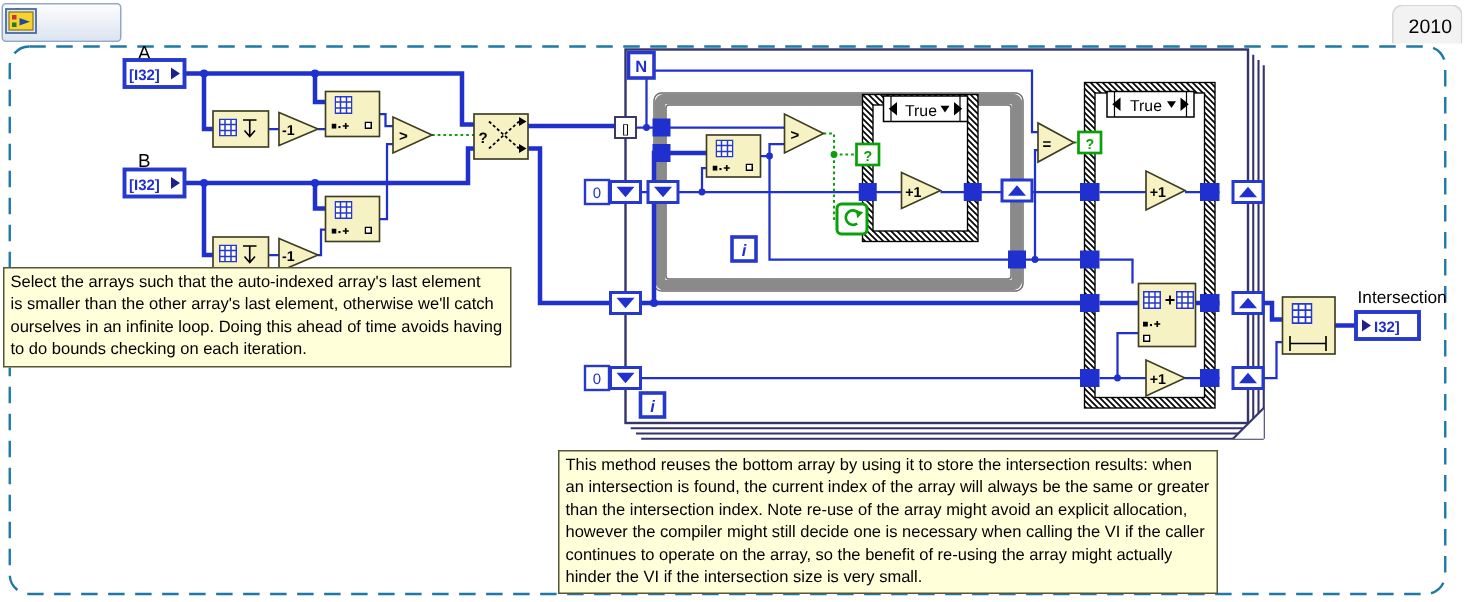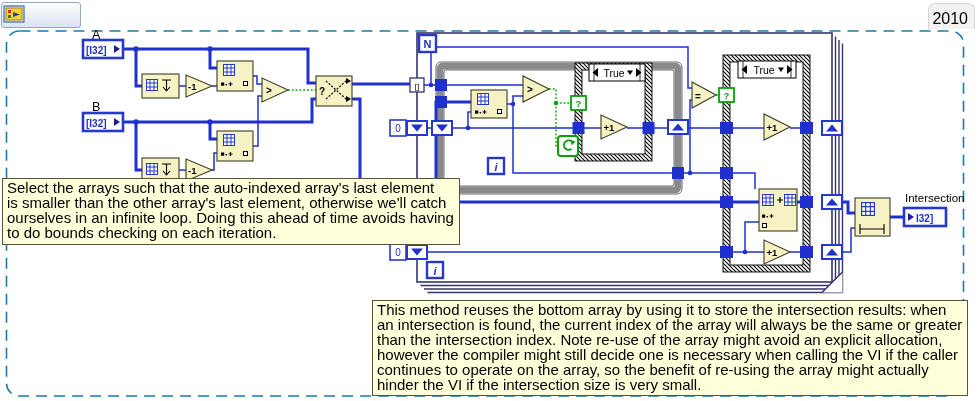--- a/index.html
+++ b/index.html
@@ -7,23 +7,23 @@
        font-family:"Liberation Sans", sans-serif;}
   svg{position:absolute;left:0;top:0;}
   svg text{font-family:"Liberation Sans", sans-serif;}
   .toolbar{position:absolute;left:1px;top:2px;width:80px;height:26px;
     border:1px solid #93a8c4;border-radius:3px;
     background:linear-gradient(#fdfdfe,#dbe4f0);
     display:flex;align-items:center;justify-content:space-around;padding:0 2px;box-sizing:border-box;z-index:5;}
   .yeartab{position:absolute;left:928px;top:3px;width:47px;height:26px;
     background:#f2f2f2;border:1px solid #d6d6d6;border-bottom:none;
     border-radius:7px 7px 0 0;box-sizing:border-box;
-    font-size:16px;color:#000;text-align:right;padding:6px 6px 0 0;z-index:4;}
+    font-size:13px;color:#000;text-align:right;padding:6px 6px 0 0;z-index:4;}
   .lvcomment{position:absolute;display:inline-block;background:#FFFFD9;
-    border:1px solid #55553a;color:#000;font-size:15px;line-height:14.9px;
+    border:1px solid #55553a;color:#000;font-size:11px;line-height:14.9px;
     padding:2px 5px 3px 4px;white-space:pre-line;z-index:3;}
   .c1{left:2px;top:178px;}
   .c2{left:372px;top:300px;}
 </style>
 </head>
 <body>
 
 <svg width="979" height="401" viewBox="0 0 979 401">
   <defs>
     <pattern id="hatch" width="4" height="4" patternUnits="userSpaceOnUse">

